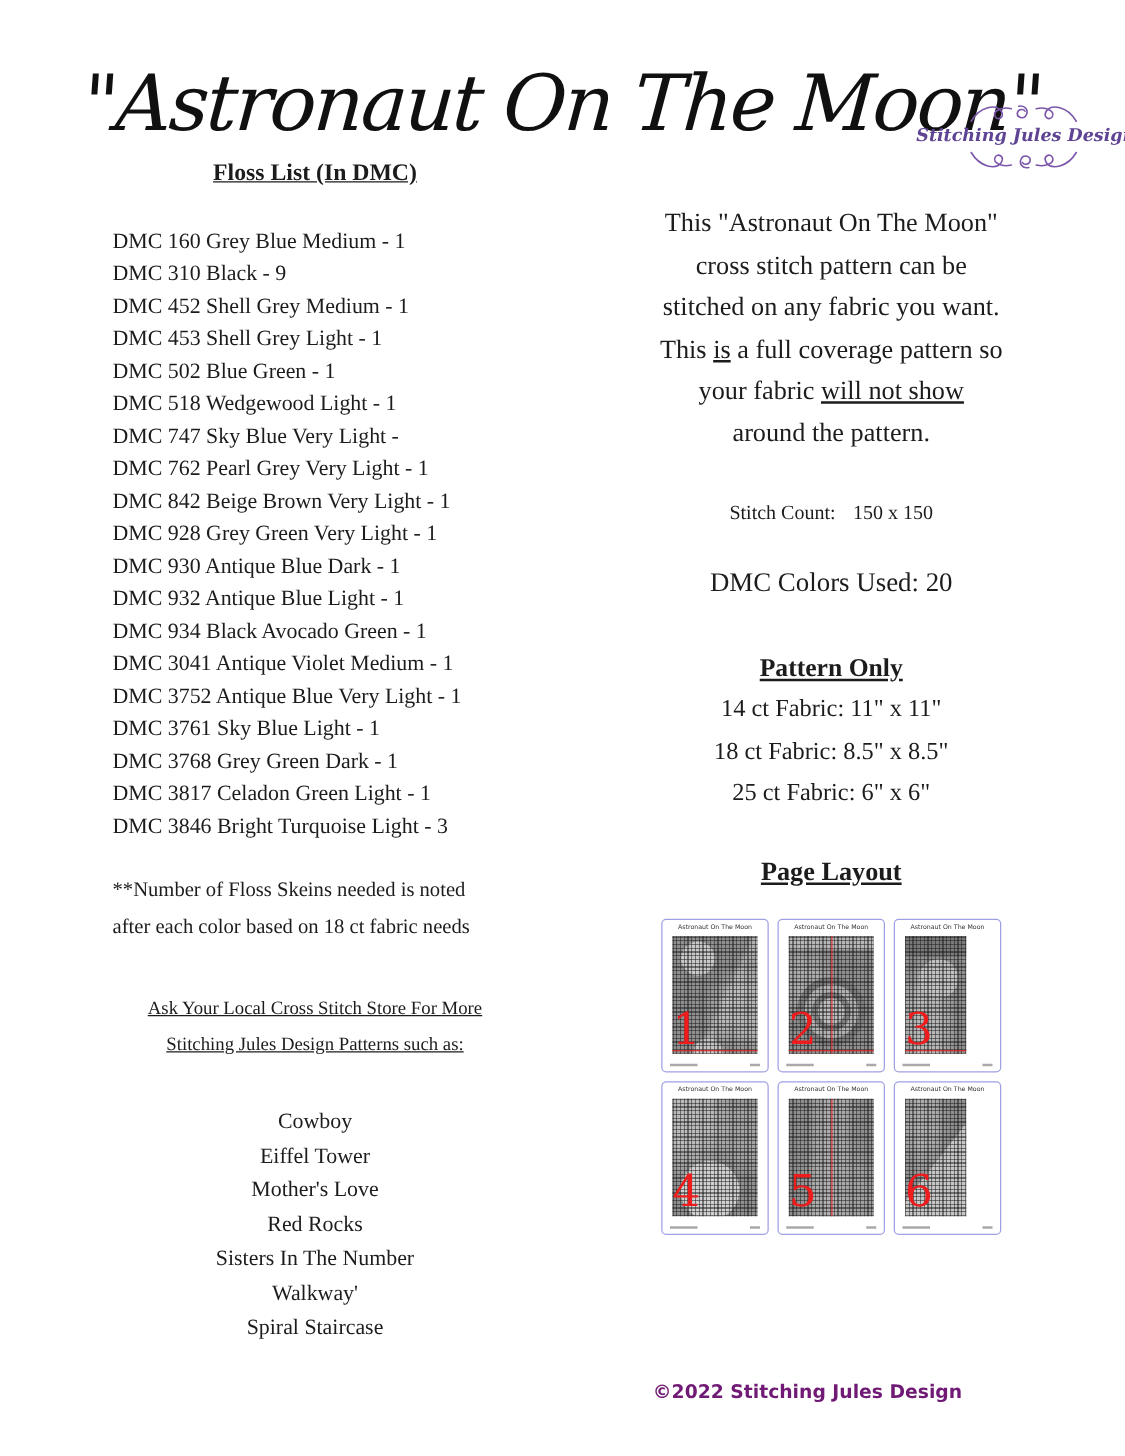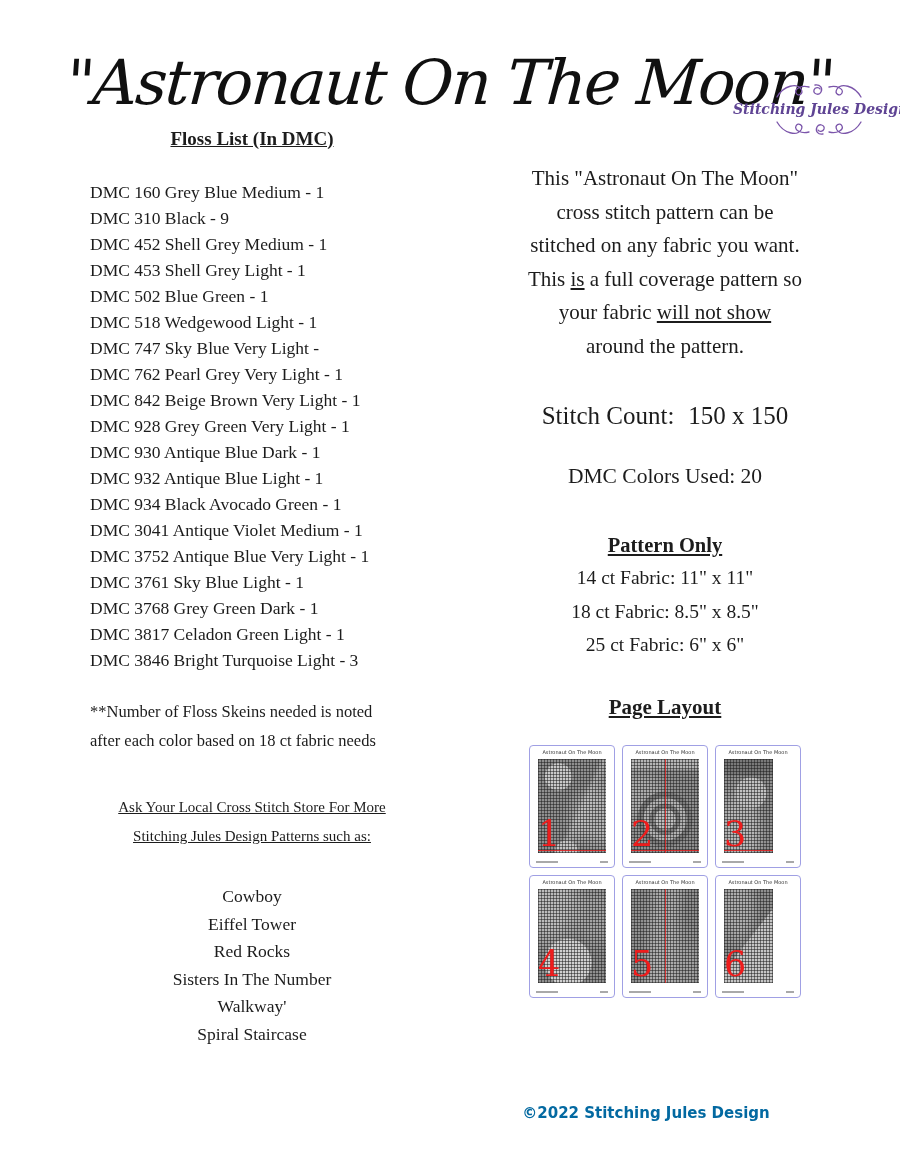--- a/index.html
+++ b/index.html
@@ -50,21 +50,21 @@
   }
   .pattern-list {
     list-style: none; margin: 33px 0 0 0; padding: 0;
     text-align: center; font-size: 17.5px; line-height: 27.5px;
   }
 
   
   .right { position: absolute; left: 468px; top: 162px; width: 394px; text-align: center; }
   .desc { margin: 0; font-size: 21px; line-height: 33.5px; }
   .desc .u, .u { text-decoration: underline; }
-  .stitch { margin: 39px 0 0 0; font-size: 25px; }
+  .stitch { margin: 39px 0 0 0; font-size: 16px; }
   .stitch .gap { display: inline-block; width: 14px; }
   .colors { margin: 34px 0 0 0; font-size: 21.5px; }
   .ponly-h { margin: 45px 0 0 0; font-size: 20.5px; font-weight: 700; text-decoration: underline; }
   .fabric { margin: 4px 0 0 0; font-size: 19.5px; line-height: 33.5px; }
   .layout-h { margin: 33px 0 0 0; font-size: 21px; font-weight: 700; text-decoration: underline; }
 
   .thumbs {
     margin: 25px auto 0 auto; width: 272px;
     display: grid; grid-template-columns: repeat(3, 86px); gap: 7px;
   }
@@ -119,21 +119,21 @@
   .t-num {
     position: absolute; left: 8px; bottom: 15px; z-index: 3;
     font-family: "DejaVu Serif", serif; font-size: 35px; line-height: 1;
     color: #ee1c1c;
   }
   .t-footer-l { position: absolute; left: 6px; bottom: 4px; width: 22px; height: 2px; background: #a9a9a9; }
   .t-footer-r { position: absolute; right: 6px; bottom: 4px; width: 8px; height: 2px; background: #a9a9a9; }
 
   .copyright {
     position: absolute; left: 470px; top: 1089px; width: 352px; text-align: center;
-    font-family: "DejaVu Sans", sans-serif; font-weight: 700; font-size: 15px; color: #0369a1;
+    font-family: "DejaVu Sans", sans-serif; font-weight: 700; font-size: 15px; color: #701a75;
   }
 </style>
 </head>
 <body>
 
 <div>
 
   <h1 class="title">"Astronaut On The Moon"</h1>
 
   <div class="logo">
@@ -181,20 +181,21 @@
       <span>**Number of Floss Skeins needed is noted</span><br>
       <span>after each color based on 18 ct fabric needs</span>
     </p>
     <h3 class="promo">
       <span>Ask Your Local Cross Stitch  Store For More</span><br>
       <span>Stitching Jules Design Patterns such as:</span>
     </h3>
     <ul class="pattern-list">
       <li>Cowboy</li>
       <li>Eiffel Tower</li>
+      <li>Mother's Love</li>
       <li>Red Rocks</li>
       <li>Sisters In The Number</li>
       <li>Walkway'</li>
       <li>Spiral Staircase</li>
     </ul>
   </section>
 
   <section class="right">
     <div class="desc">
       <div>This "Astronaut On The Moon"</div>

